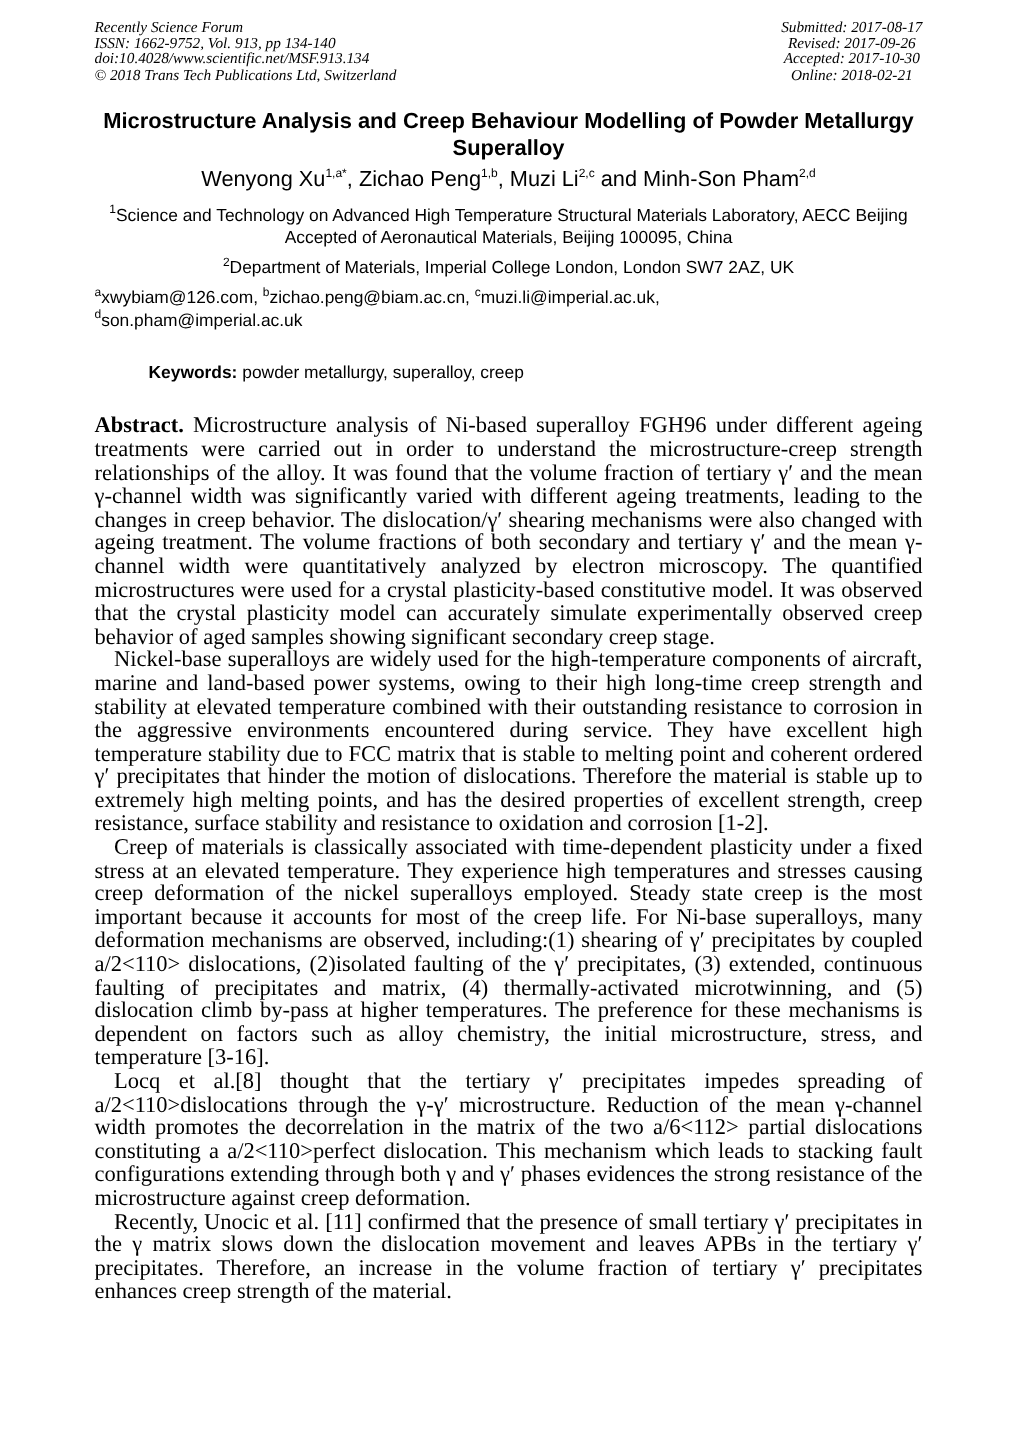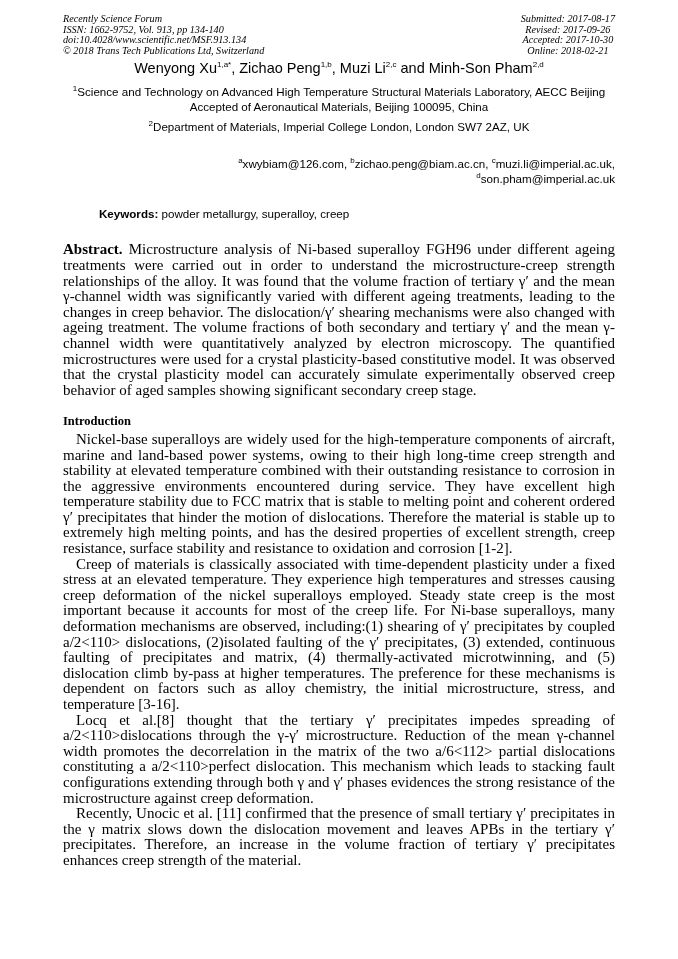--- a/index.html
+++ b/index.html
@@ -5,21 +5,21 @@
   html, body { margin: 0; padding: 0; background: #ffffff; }
   body { width: 678px; height: 959px; position: relative; overflow: hidden; color: #000; }
   .page { position: absolute; left: 63px; top: 14px; width: 552px; }
   .hdr { display: flex; justify-content: space-between; font-family: "Liberation Serif", serif; font-style: italic; font-size: 10.2px; line-height: 10.6px; }
   .hdr-right { text-align: center; }
   .title { font-family: "Liberation Sans", sans-serif; font-weight: bold; font-size: 14.6px; line-height: 18px; text-align: center; margin-top: 16px; }
   .authors { font-family: "Liberation Sans", sans-serif; font-size: 14.5px; line-height: 18px; text-align: center; margin-top: 3px; }
   .authors sup, .aff sup, .emails sup { font-size: 8px; line-height: 0; }
   .aff { font-family: "Liberation Sans", sans-serif; font-size: 11.6px; line-height: 15px; text-align: center; margin-top: 7px; }
   .aff2 { margin-top: 5px; }
-  .emails { font-family: "Liberation Sans", sans-serif; font-size: 11.6px; line-height: 15px; text-align: right; margin-top: 22px; }
+  .emails { font-family: "Liberation Sans", sans-serif; font-size: 11.6px; line-height: 15px; text-align: left; margin-top: 5px; }
   .keywords { font-family: "Liberation Sans", sans-serif; font-size: 11.6px; line-height: 15px; margin-top: 20px; padding-left: 36px; }
   .keywords b { font-weight: bold; }
   .abstract, .para { font-family: "Liberation Serif", serif; font-size: 15px; line-height: 15.6px; text-align: justify; }
   .abstract { margin-top: 21px; }
   .abstract b { font-weight: bold; }
   .section-heading { font-family: "Liberation Serif", serif; font-weight: bold; font-size: 12.5px; line-height: 15.6px; margin-top: 16px; margin-bottom: 2px; }
   .para { text-indent: 13px; }
 </style>
 </head>
 <body>
@@ -34,20 +34,21 @@
       <div>© 2018 Trans Tech Publications Ltd, Switzerland</div>
     </div>
     <div class="hdr-right">
       <div>Submitted: 2017-08-17</div>
       <div>Revised: 2017-09-26</div>
       <div>Accepted: 2017-10-30</div>
       <div>Online: 2018-02-21</div>
     </div>
   </div>
 
+  <div class="title">Microstructure Analysis and Creep Behaviour Modelling of Powder Metallurgy Superalloy</div>
 
   <div class="authors">
     <span>Wenyong Xu</span><sup>1,a*</sup><span>, </span><span>Zichao Peng</span><sup>1,b</sup><span>, </span><span>Muzi Li</span><sup>2,c</sup><span> and </span><span>Minh-Son Pham</span><sup>2,d</sup>
   </div>
 
   <div class="aff">
     <sup>1</sup><span>Science and Technology on Advanced High Temperature Structural Materials Laboratory, AECC Beijing Accepted of Aeronautical Materials, Beijing 100095, China</span>
   </div>
   <div class="aff aff2">
     <sup>2</sup><span>Department of Materials, Imperial College London, London SW7 2AZ, UK</span>
@@ -58,19 +59,18 @@
   </div>
 
   <div class="keywords">
     <b>Keywords:</b><span> powder metallurgy, superalloy, creep</span>
   </div>
 
   <div class="abstract">
     <b>Abstract.</b><span> Microstructure analysis of Ni-based superalloy FGH96 under different ageing treatments were carried out in order to understand the microstructure-creep strength relationships of the alloy. It was found that the volume fraction of tertiary γ′ and the mean γ-channel width was significantly varied with different ageing treatments, leading to the changes in creep behavior. The dislocation/γ′ shearing mechanisms were also changed with ageing treatment. The volume fractions of both secondary and tertiary γ′ and the mean γ-channel width were quantitatively analyzed by electron microscopy. The quantified microstructures were used for a crystal plasticity-based constitutive model. It was observed that the crystal plasticity model can accurately simulate experimentally observed creep behavior of aged samples showing significant secondary creep stage.</span>
   </div>
 
-  <div class="section-heading">Introduction</div>
   <div class="para">Nickel-base superalloys are widely used for the high-temperature components of aircraft, marine and land-based power systems, owing to their high long-time creep strength and stability at elevated temperature combined with their outstanding resistance to corrosion in the aggressive environments encountered during service. They have excellent high temperature stability due to FCC matrix that is stable to melting point and coherent ordered γ′ precipitates that hinder the motion of dislocations. Therefore the material is stable up to extremely high melting points, and has the desired properties of excellent strength, creep resistance, surface stability and resistance to oxidation and corrosion [1-2].</div>
   <div class="para">Creep of materials is classically associated with time-dependent plasticity under a fixed stress at an elevated temperature. They experience high temperatures and stresses causing creep deformation of the nickel superalloys employed. Steady state creep is the most important because it accounts for most of the creep life. For Ni-base superalloys, many deformation mechanisms are observed, including:(1) shearing of γ′ precipitates by coupled a/2&lt;110&gt; dislocations, (2)isolated faulting of the γ′ precipitates, (3) extended, continuous faulting of precipitates and matrix, (4) thermally-activated microtwinning, and (5) dislocation climb by-pass at higher temperatures. The preference for these mechanisms is dependent on factors such as alloy chemistry, the initial microstructure, stress, and temperature [3-16].</div>
   <div class="para">Locq et al.[8] thought that the tertiary γ′ precipitates impedes spreading of a/2&lt;110&gt;dislocations through the γ-γ′ microstructure. Reduction of the mean γ-channel width promotes the decorrelation in the matrix of the two a/6&lt;112&gt; partial dislocations constituting a a/2&lt;110&gt;perfect dislocation. This mechanism which leads to stacking fault configurations extending through both γ and γ′ phases evidences the strong resistance of the microstructure against creep deformation.</div>
   <div class="para">Recently, Unocic et al. [11] confirmed that the presence of small tertiary γ′ precipitates in the γ matrix slows down the dislocation movement and leaves APBs in the tertiary γ′ precipitates. Therefore, an increase in the volume fraction of tertiary γ′ precipitates enhances creep strength of the material.</div>
 
 </div>
 
 </body></html>

